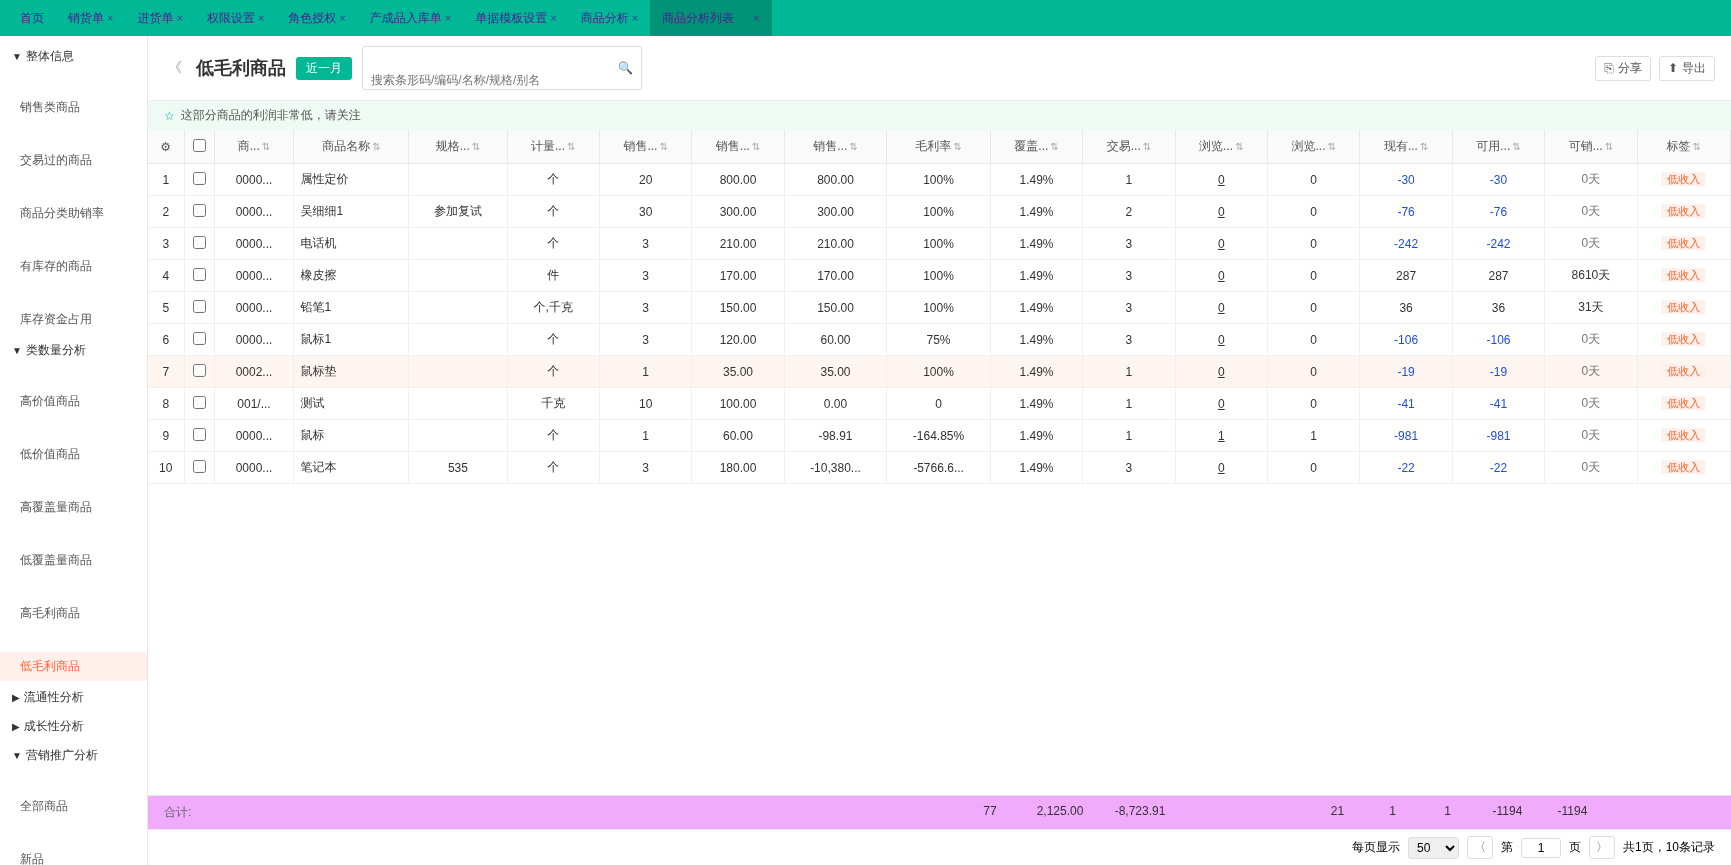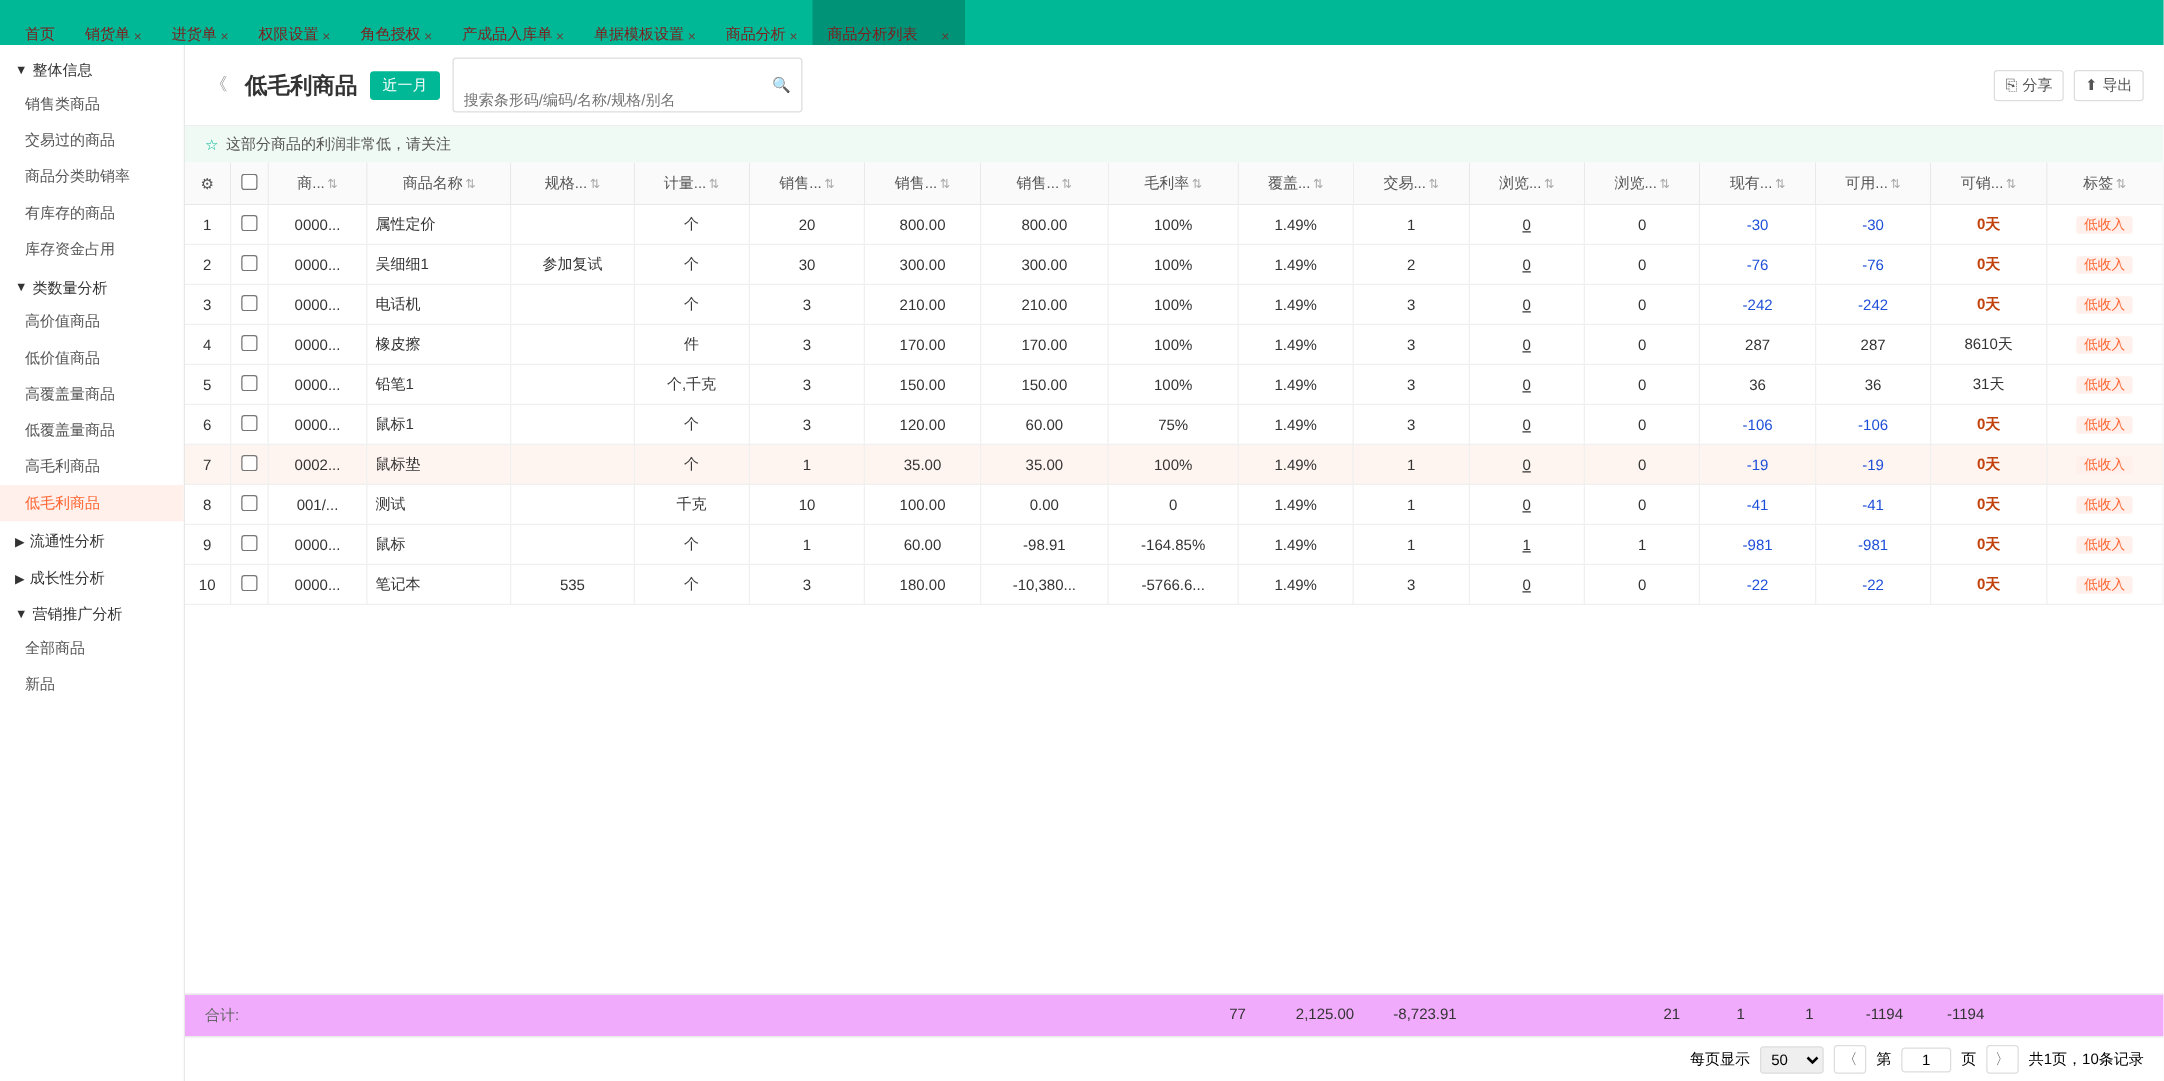--- a/index.html
+++ b/index.html
@@ -12,24 +12,24 @@
       align-items: center;
       height: 36px;
       padding: 0 8px;
       color: #fff;
       flex-shrink: 0;
     }
     .top-nav .nav-item {
       padding: 0 12px;
       height: 36px;
       display: flex;
-      align-items: flex-end;
+      align-items: center;
       cursor: pointer;
       white-space: nowrap;
-      color: #7f1d1d;
+      color: #4c1d95;
       font-size: 13px;
     }
     .top-nav .nav-item.active { background: rgba(0,0,0,0.15); }
     .nav-close { margin-left: 3px; font-size: 11px; opacity: 0.8; }
 
     
     .main-layout {
       display: flex;
       height: calc(100vh - 36px);
     }
@@ -54,20 +54,21 @@
       margin-right: 4px;
       font-size: 10px;
     }
     .sidebar-item {
       padding: 6px 12px 6px 20px;
       color: #555;
       cursor: pointer;
       white-space: nowrap;
       overflow: hidden;
       text-overflow: ellipsis;
+      margin-top: 24px;
     }
     .sidebar-item.active { background: #fff0ec; color: #ff6633; }
 
     
     .content-area {
       flex: 1;
       display: flex;
       flex-direction: column;
       overflow: hidden;
       background: #fff;
@@ -181,21 +182,21 @@
     tbody tr.highlighted { background: #fff5f0; }
     .tag-badge {
       background: #fff0ec;
       color: #ff6633;
       padding: 1px 6px;
       border-radius: 2px;
       font-size: 11px;
     }
     .underline-link { text-decoration: underline; color: #333; cursor: pointer; }
     .negative-red { color: #1d4ed8; }
-    .days-red { color: #c2410c; font-weight: bold; }
+    .days-red { color: #737373; }
 
     
     .table-footer {
       background: #f0abfc;
       border-top: 1px solid #e8e8e8;
       padding: 8px 16px;
       display: flex;
       align-items: flex-start;
       flex-shrink: 0;
     }

